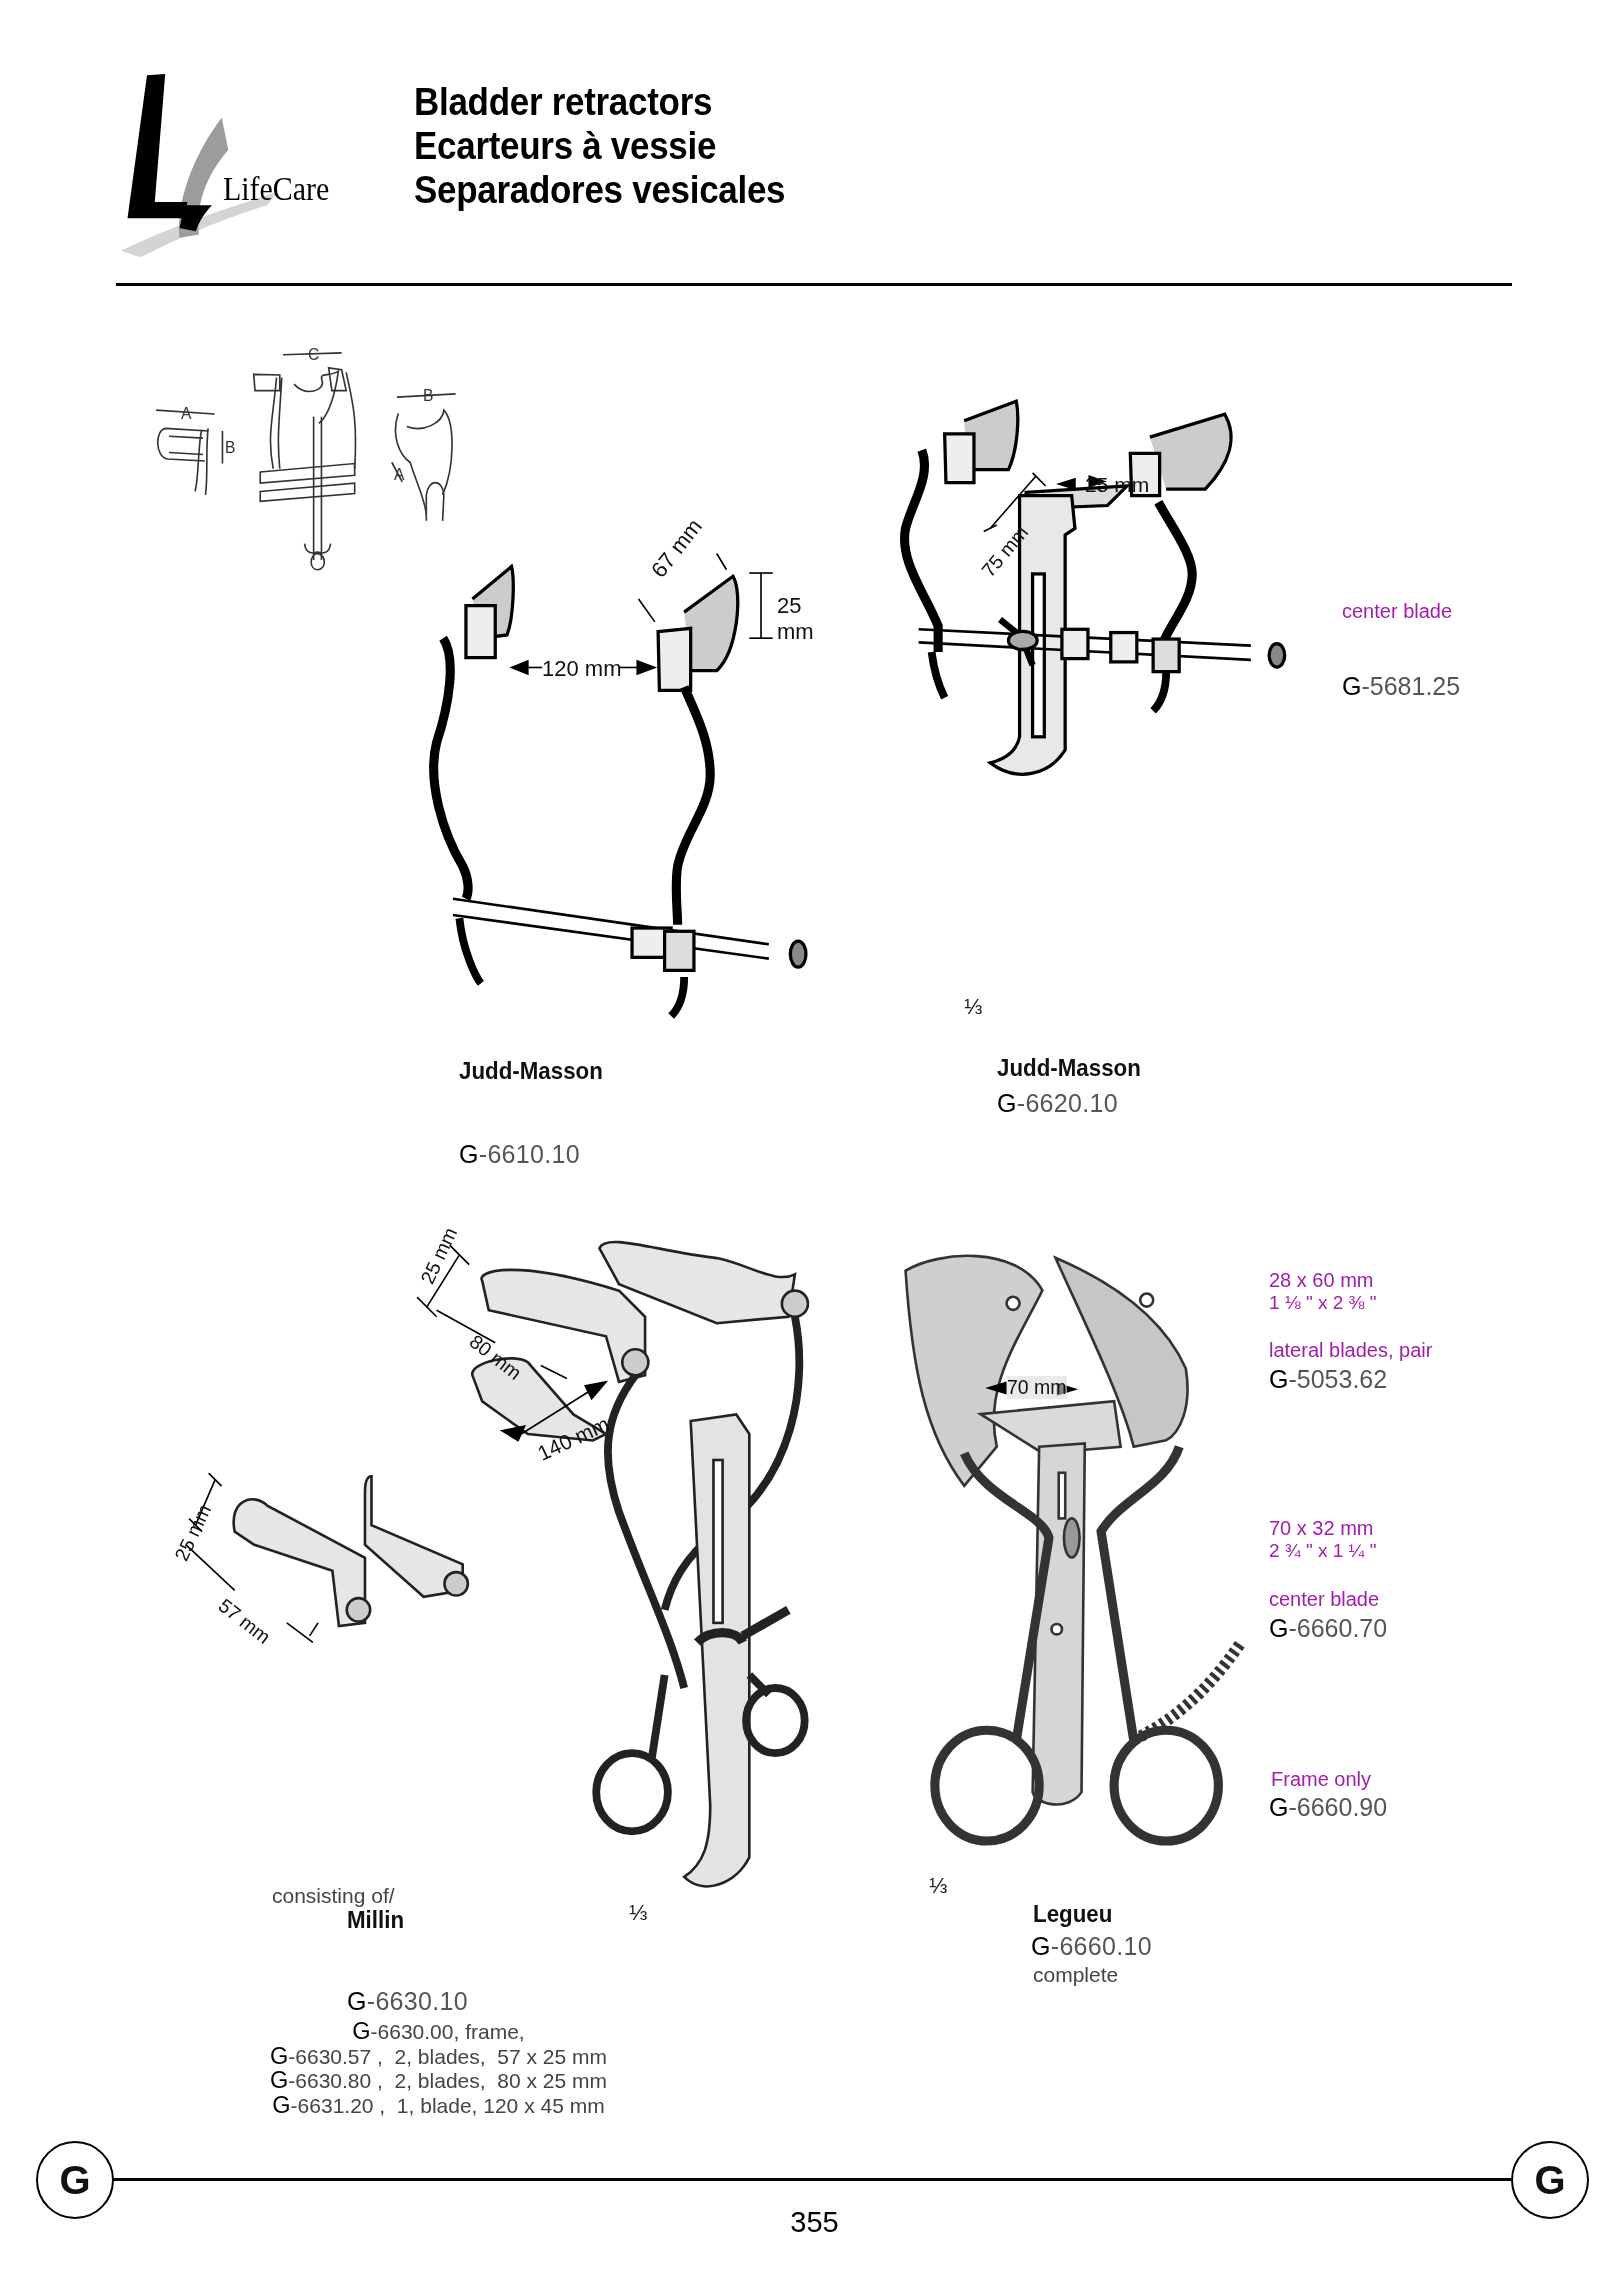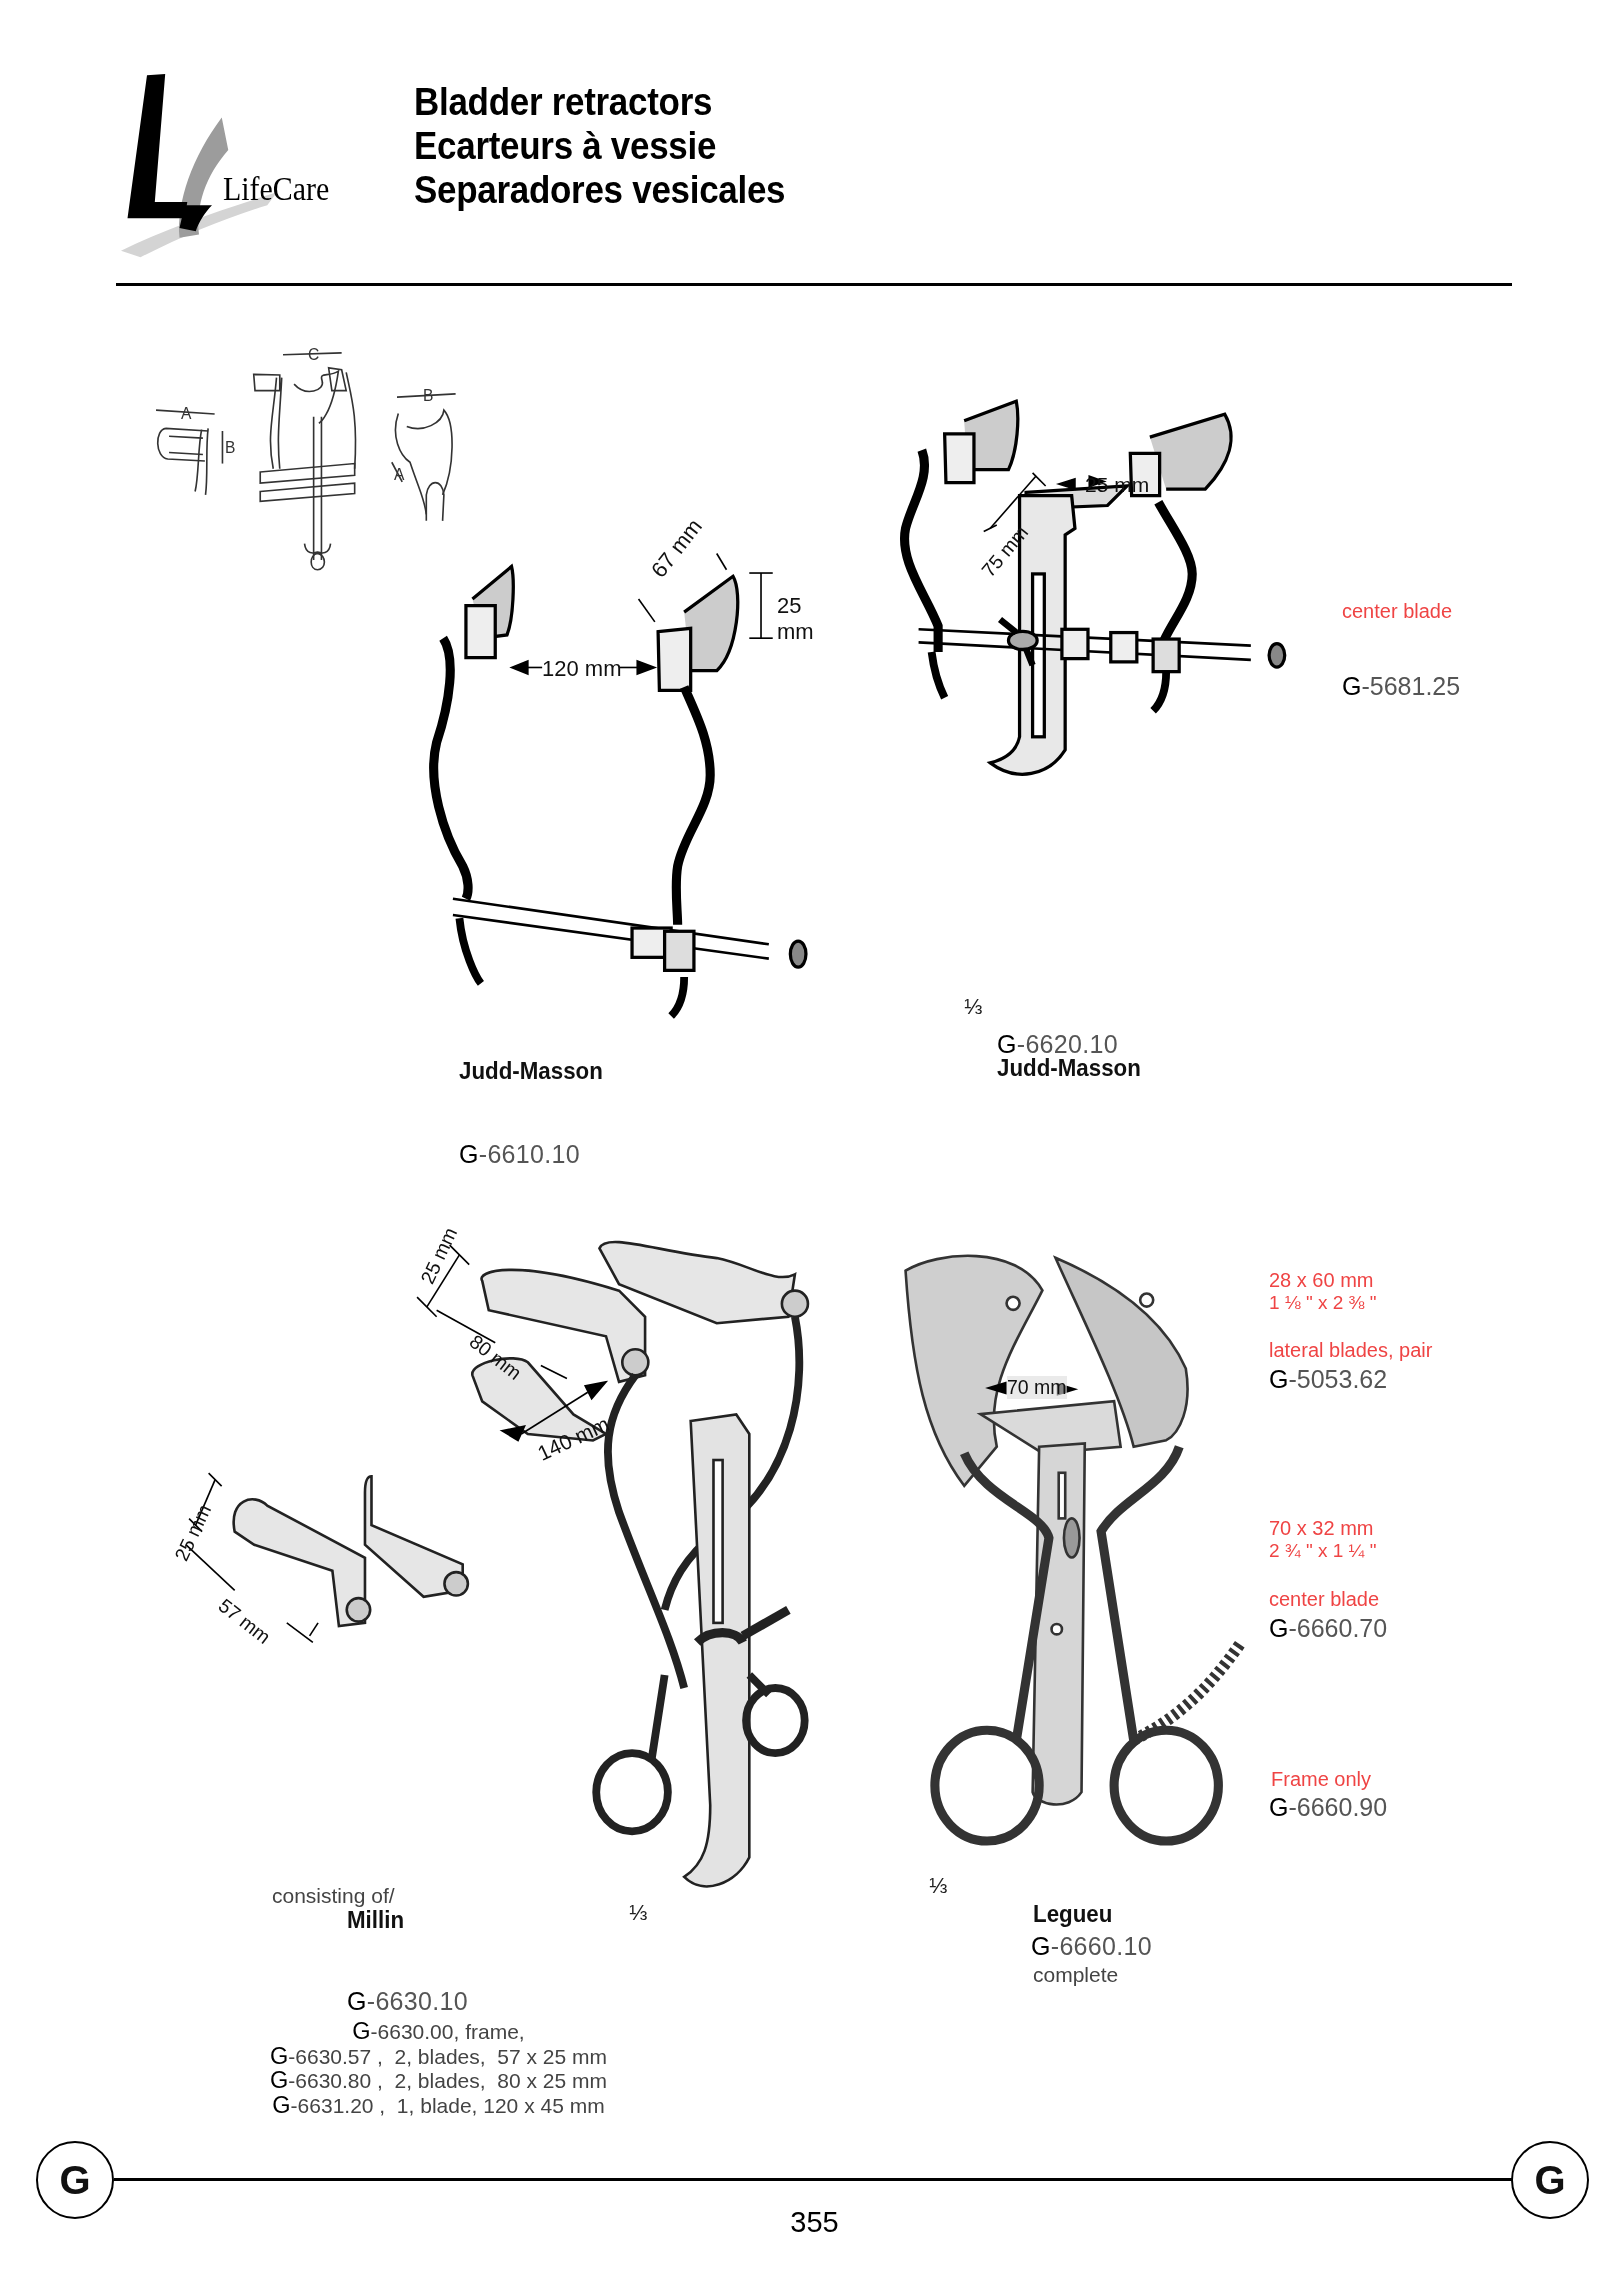--- a/index.html
+++ b/index.html
@@ -12,21 +12,21 @@
   .title-line { left:414px; font-family:"Liberation Sans", sans-serif; font-weight:bold;
                 font-size:38px; letter-spacing:-0.3px; color:#000; line-height:1; white-space:nowrap;
                 transform:scaleX(0.92); transform-origin:left top; }
   .rule { left:116px; top:283px; width:1396px; height:2.6px; background:#000; }
 
   
   .prod-name { font-weight:bold; font-size:24px; color:#111; white-space:nowrap; line-height:1;
                transform:scaleX(0.93); transform-origin:left top; }
   .prod-code { font-size:25px; color:#555; white-space:nowrap; line-height:1; letter-spacing:0.3px; }
   .prod-code .g { color:#000; }
-  .spec { font-size:20px; color:#ef4444; white-space:nowrap; line-height:1.12; }
+  .spec { font-size:20px; color:#a21caf; white-space:nowrap; line-height:1.12; }
   .spec-code { font-size:25px; color:#555; white-space:nowrap; line-height:1; }
   .spec-code .g { color:#000; }
   .scale-mark { font-size:22px; color:#222; }
   .note { font-size:21px; color:#444; white-space:nowrap; }
   .parts-list { font-size:21px; color:#444; line-height:1.05; white-space:nowrap;text-align:center; }
   .parts-list .g { color:#000; font-size:23.5px; }
 
   
   .tab-circle { width:78px; height:78px; border:2.6px solid #000; border-radius:50%;
                 box-sizing:border-box; display:flex; align-items:center; justify-content:center;
@@ -172,21 +172,21 @@
       <path d="M335 128 L 312 120 L 312 136 Z"></path>
     </g>
   </svg>
   <span class="abs" style="left:91px; top:169px; font-size:19.5px; transform:rotate(-50deg); transform-origin:left top;">75 mm</span>
   <span class="abs" style="left:199px; top:75px; font-size:21px;">25 mm</span>
 </div>
 
 <div class="abs scale-mark" style="left:964px; top:994px;">⅓</div>
 
 <div class="abs prod-name" style="left:997px; top:1056px;">Judd-Masson</div>
-<div class="abs prod-code" style="left:997px; top:1032px;text-align:right;"><span class="g">G</span><span>-6620.10</span></div>
+<div class="abs prod-code" style="left:997px; top:1091px;text-align:right;"><span class="g">G</span><span>-6620.10</span></div>
 
 <div class="abs spec" style="left:1342px; top:600px;">center blade</div>
 <div class="abs spec-code" style="left:1342px; top:674px;"><span class="g">G</span><span>-5681.25</span></div>
 
 <div class="abs" style="left:150px; top:1219px; width:684px; height:684px;">
   <svg width="684" height="684" viewBox="0 0 1050 1050">
     <g fill="none" stroke="#222" stroke-width="4">
 
       <path d="M130 480 C 120 430, 160 420, 180 440 L 330 520 L 330 620 L 290 625 L 280 540 L 160 500 Z" fill="#e6e6e6"></path>
       <circle cx="320" cy="600" r="18" fill="#ccc"></circle>

